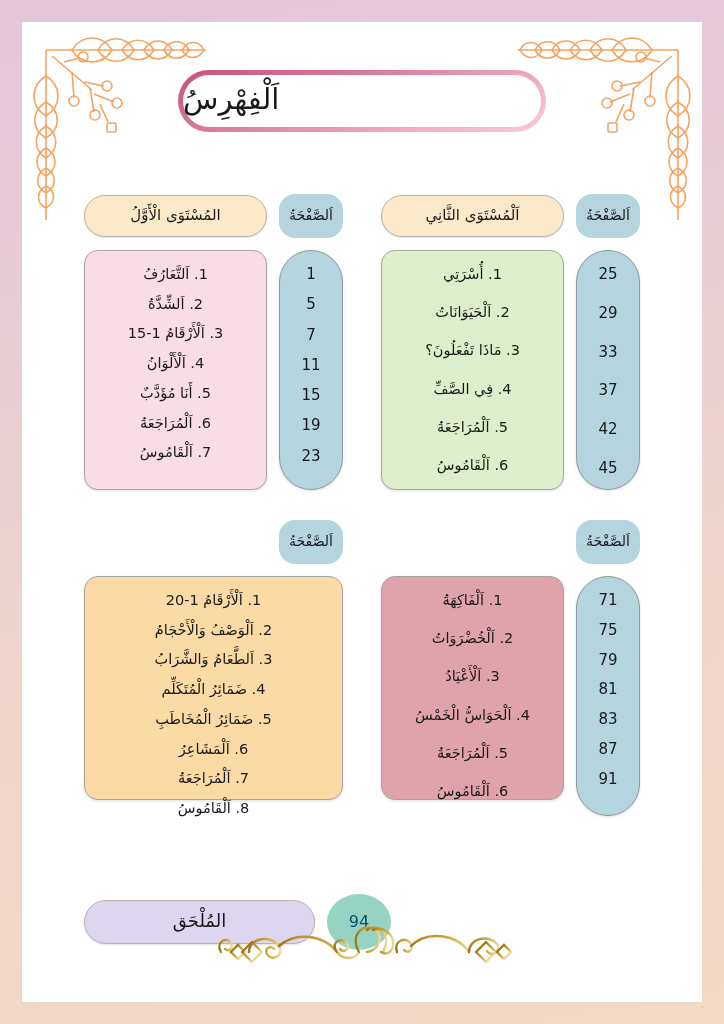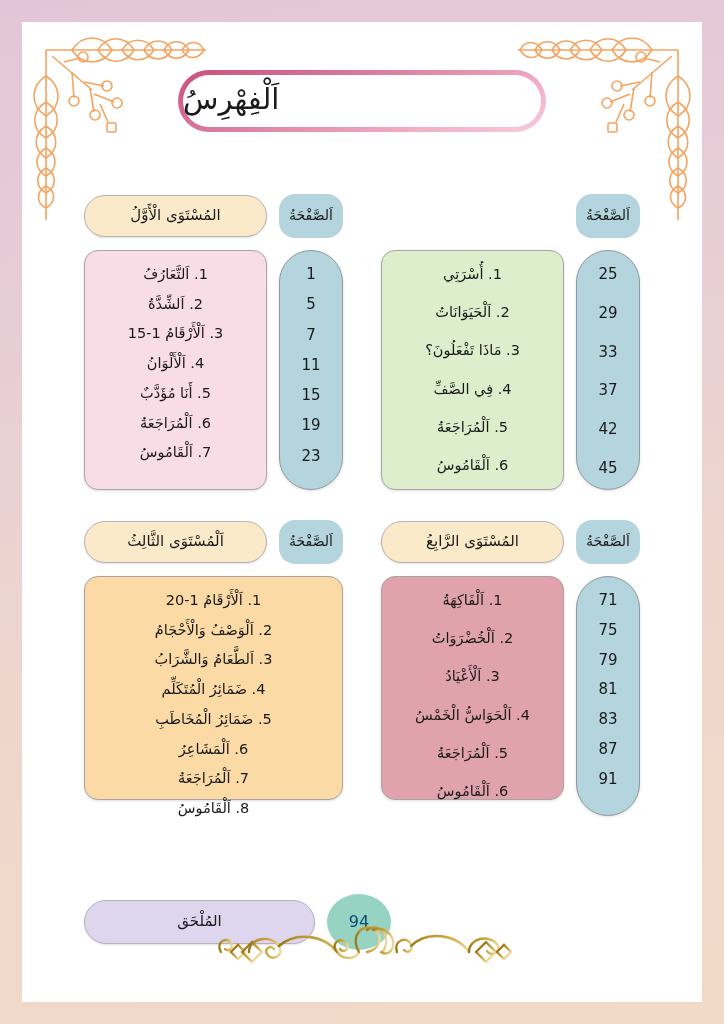--- a/index.html
+++ b/index.html
@@ -184,21 +184,21 @@
   }
   .apx-title {
     flex: 1 1 auto;
     height: 44px;
     border-radius: 24px;
     background: #ded5ef;
     border: 1px solid #b9b2b2;
     display: flex; align-items: center; justify-content: center;
     box-shadow: 0 1px 2px rgba(0,0,0,.12);
   }
-  .apx-title span { font-size: 15px; color: #1a1a1a; padding-bottom: 3px; }
+  .apx-title span { font-size: 18px; color: #1a1a1a; padding-bottom: 3px; }
   .apx-page {
     flex: 0 0 64px;
     width: 64px; height: 56px;
     border-radius: 50%;
     background: #96d3c2;
     display: flex; align-items: center; justify-content: center;
   }
   .apx-page span { font-size: 16px; color: #0c4a6e; padding-bottom: 2px; }
 
   
@@ -289,20 +289,23 @@
     <div class="title-wrap">
       <div class="title-pill">
         <span class="title-text">اَلْفِهْرِسُ</span>
       </div>
     </div>
 
     <div class="levels">
 
       <div class="level-cell lv-2">
         <div class="head-row">
+          <div class="head-title">
+            <span>اَلْمُسْتَوَى الثَّانِي</span>
+          </div>
           <div class="head-page">
             <span>اَلصَّفْحَةُ</span>
           </div>
         </div>
         <div class="body-row">
           <div class="items-box" style="background: rgb(220, 238, 203);">
             <div class="item">1. أُسْرَتِي</div>
             <div class="item">2. اَلْحَيَوَانَاتُ</div>
             <div class="item">3. مَاذَا تَفْعَلُونَ؟</div>
             <div class="item">4. فِي الصَّفِّ</div>
@@ -348,23 +351,20 @@
             <div class="page-num">19</div>
             <div class="page-num">23</div>
           </div>
         </div>
       </div>
 
       <div class="row-gap-spacer"></div>
 
       <div class="level-cell lv-4">
         <div class="head-row">
-          <div class="head-title">
-            <span>المُسْتَوَى الرَّابِعُ</span>
-          </div>
           <div class="head-page">
             <span>اَلصَّفْحَةُ</span>
           </div>
         </div>
         <div class="body-row">
           <div class="items-box" style="background: rgb(224, 163, 171);">
             <div class="item">1. اَلْفَاكِهَةُ</div>
             <div class="item">2. اَلْخُضْرَوَاتُ</div>
             <div class="item">3. اَلْأَعْيَادُ</div>
             <div class="item">4. اَلْحَوَاسُّ الْخَمْسُ</div>
@@ -378,23 +378,20 @@
             <div class="page-num">81</div>
             <div class="page-num">83</div>
             <div class="page-num">87</div>
             <div class="page-num">91</div>
           </div>
         </div>
       </div>
 
       <div class="level-cell lv-3">
         <div class="head-row">
-          <div class="head-title">
-            <span>اَلْمُسْتَوَى الثَّالِثُ</span>
-          </div>
           <div class="head-page">
             <span>اَلصَّفْحَةُ</span>
           </div>
         </div>
         <div class="body-row">
           <div class="items-box" style="background: rgb(251, 218, 166);">
             <div class="item">1. اَلْأَرْقَامُ 1-20</div>
             <div class="item">2. اَلْوَصْفُ وَالْأَحْجَامُ</div>
             <div class="item">3. اَلطَّعَامُ وَالشَّرَابُ</div>
             <div class="item">4. ضَمَائِرُ الْمُتَكَلِّم</div>

